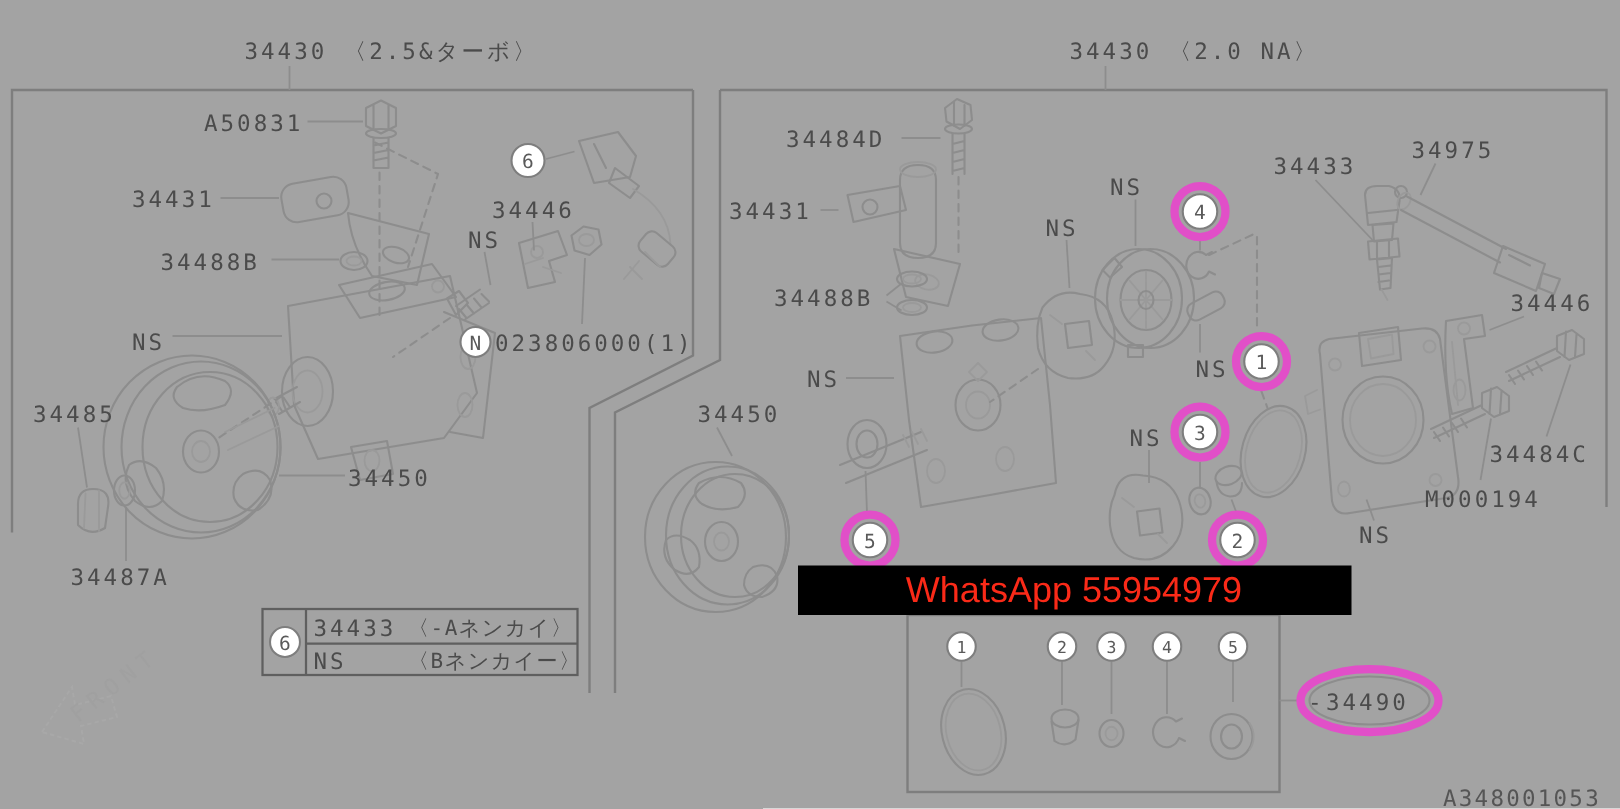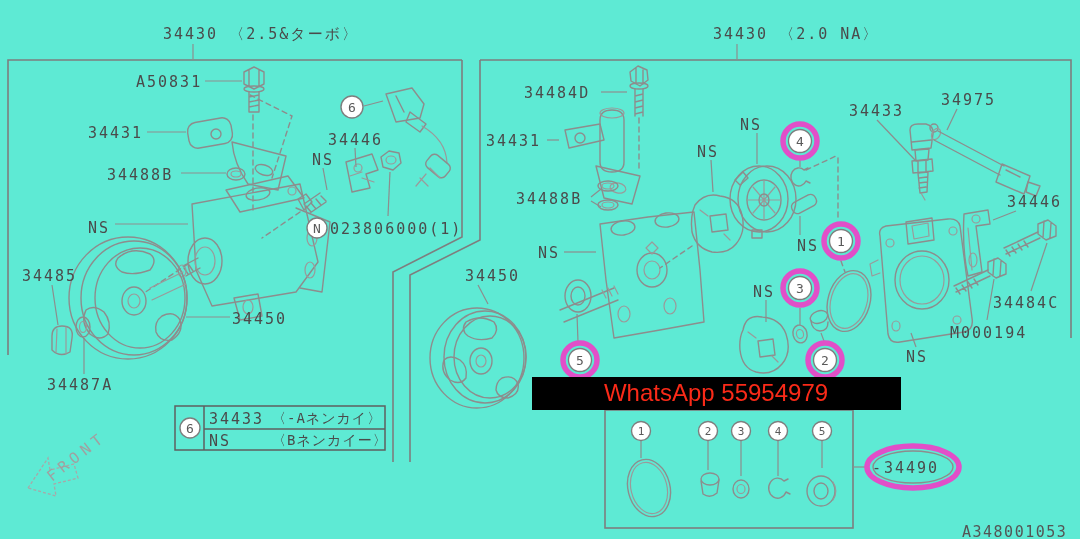--- a/index.html
+++ b/index.html
@@ -1,16 +1,16 @@
 <!DOCTYPE html>
 <html><head>
 <meta charset="utf-8">
 <style>
   html,body{margin:0;padding:0;background:#fff;}
-  .stage{position:relative;width:1080px;height:539px;background:#5eead4;overflow:hidden;
+  .stage{position:relative;width:1080px;height:539px;background:#a3a3a3;overflow:hidden;
          font-family:"DejaVu Sans Mono", monospace;text-decoration:underline;}
   svg{position:absolute;left:0;top:0;}
   .art{stroke:#8d8d8d;stroke-width:1.4;fill:none;stroke-linecap:round;stroke-linejoin:round;}
   .art2{stroke:#9a9a9a;stroke-width:1.2;fill:none;stroke-linecap:round;stroke-linejoin:round;}
   .boxline{stroke:#7e7e7e;stroke-width:1.6;fill:none;}
   .dash{stroke-dasharray:5,4;}
   .lead{stroke:#8d8d8d;stroke-width:1.2;fill:none;}
   .lbl{font:15px "DejaVu Sans Mono", monospace;fill:#4b4b4b;letter-spacing:2px;white-space:pre;}
   .lbl-kana{font:14px "DejaVu Sans Mono", monospace;fill:#4b4b4b;letter-spacing:1px;}
   .title{font:15px "DejaVu Sans Mono", monospace;fill:#4b4b4b;letter-spacing:2px;}

